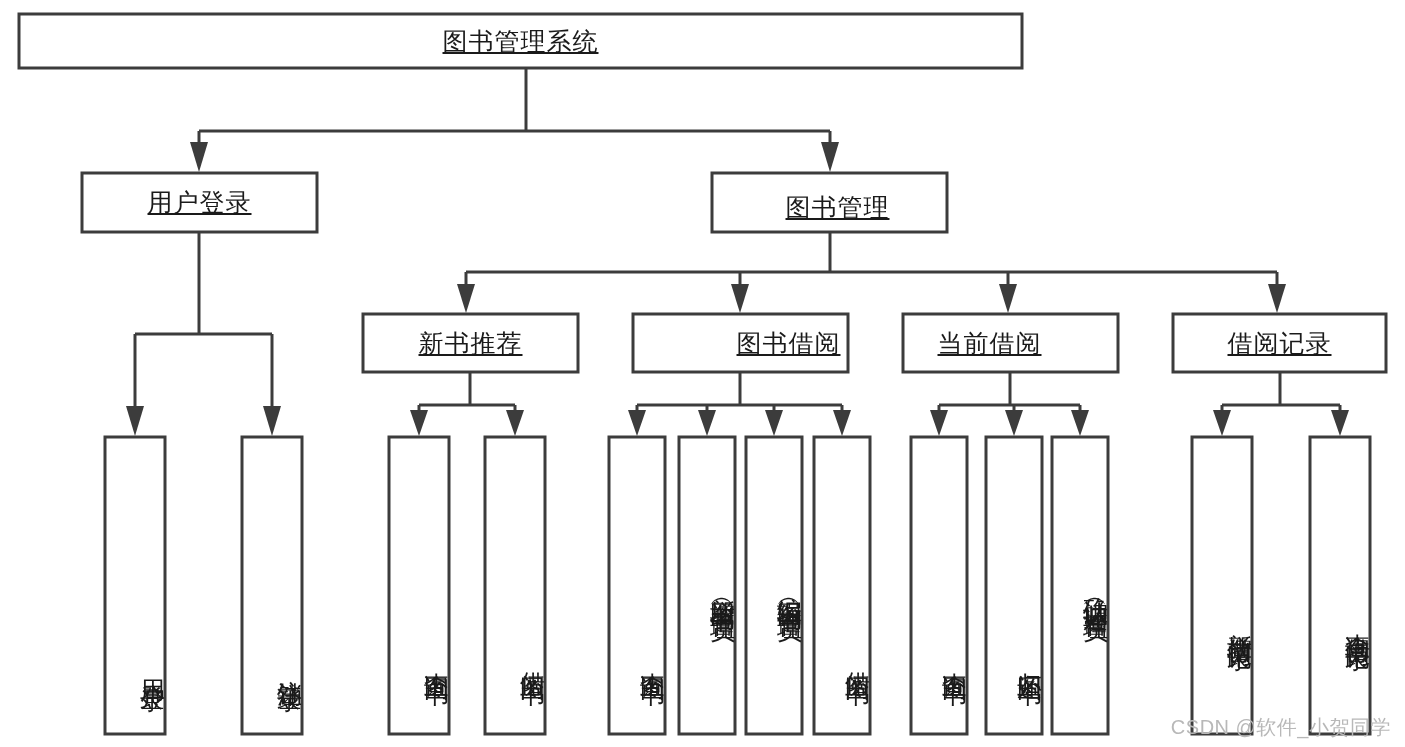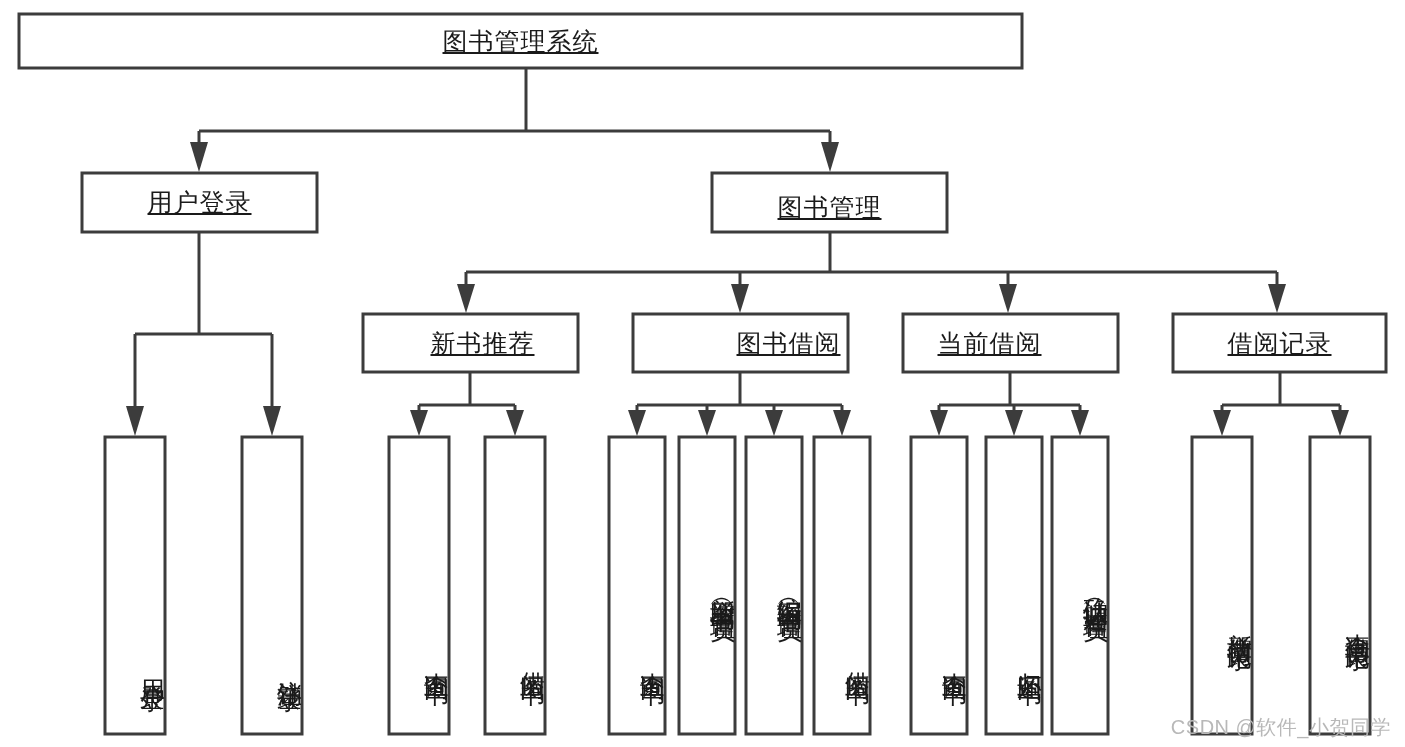--- a/index.html
+++ b/index.html
@@ -173,23 +173,23 @@
     <path class="conn" d="M 1222 405 L 1222 412"></path>
     <polygon class="arrow-head" points="1213,410 1231,410 1222,436"></polygon>
     <path class="conn" d="M 1340 405 L 1340 412"></path>
     <polygon class="arrow-head" points="1331,410 1349,410 1340,436"></polygon>
 
   </svg>
 
   <div class="node-label" style="left:19px; top:14px; width:1003px; height:54px;">图书管理系统</div>
 
   <div class="node-label" style="left:82px; top:173px; width:235px; height:59px;">用户登录</div>
-  <div class="node-label" style="left:712px; top:173px; width:235px; height:68px;">图书管理</div>
-
-  <div class="node-label" style="left:363px; top:314px; width:215px; height:58px;padding-left:12px;">新书推荐</div>
+  <div class="node-label" style="left:712px; top:173px; width:235px; height:68px;padding-left:8px;">图书管理</div>
+
+  <div class="node-label" style="left:363px; top:314px; width:215px; height:58px;">新书推荐</div>
   <div class="node-label" style="left:633px; top:314px; width:215px; height:58px;padding-left:48px;">图书借阅</div>
   <div class="node-label" style="left:903px; top:314px; width:173px; height:58px;">当前借阅</div>
   <div class="node-label" style="left:1173px; top:314px; width:213px; height:58px;">借阅记录</div>
 
   <div class="leaf-label" style="left:105px; top:437px; width:60px; height:297px; padding-top:80px;">用户登录</div>
   <div class="leaf-label" style="left:242px; top:437px; width:60px; height:297px; padding-top:80px;">注销登录</div>
 
   <div class="leaf-label" style="left:389px; top:437px; width:60px; height:297px; padding-top:72px;">查询图书</div>
   <div class="leaf-label" style="left:485px; top:437px; width:60px; height:297px; padding-top:72px;">借阅图书</div>
 

